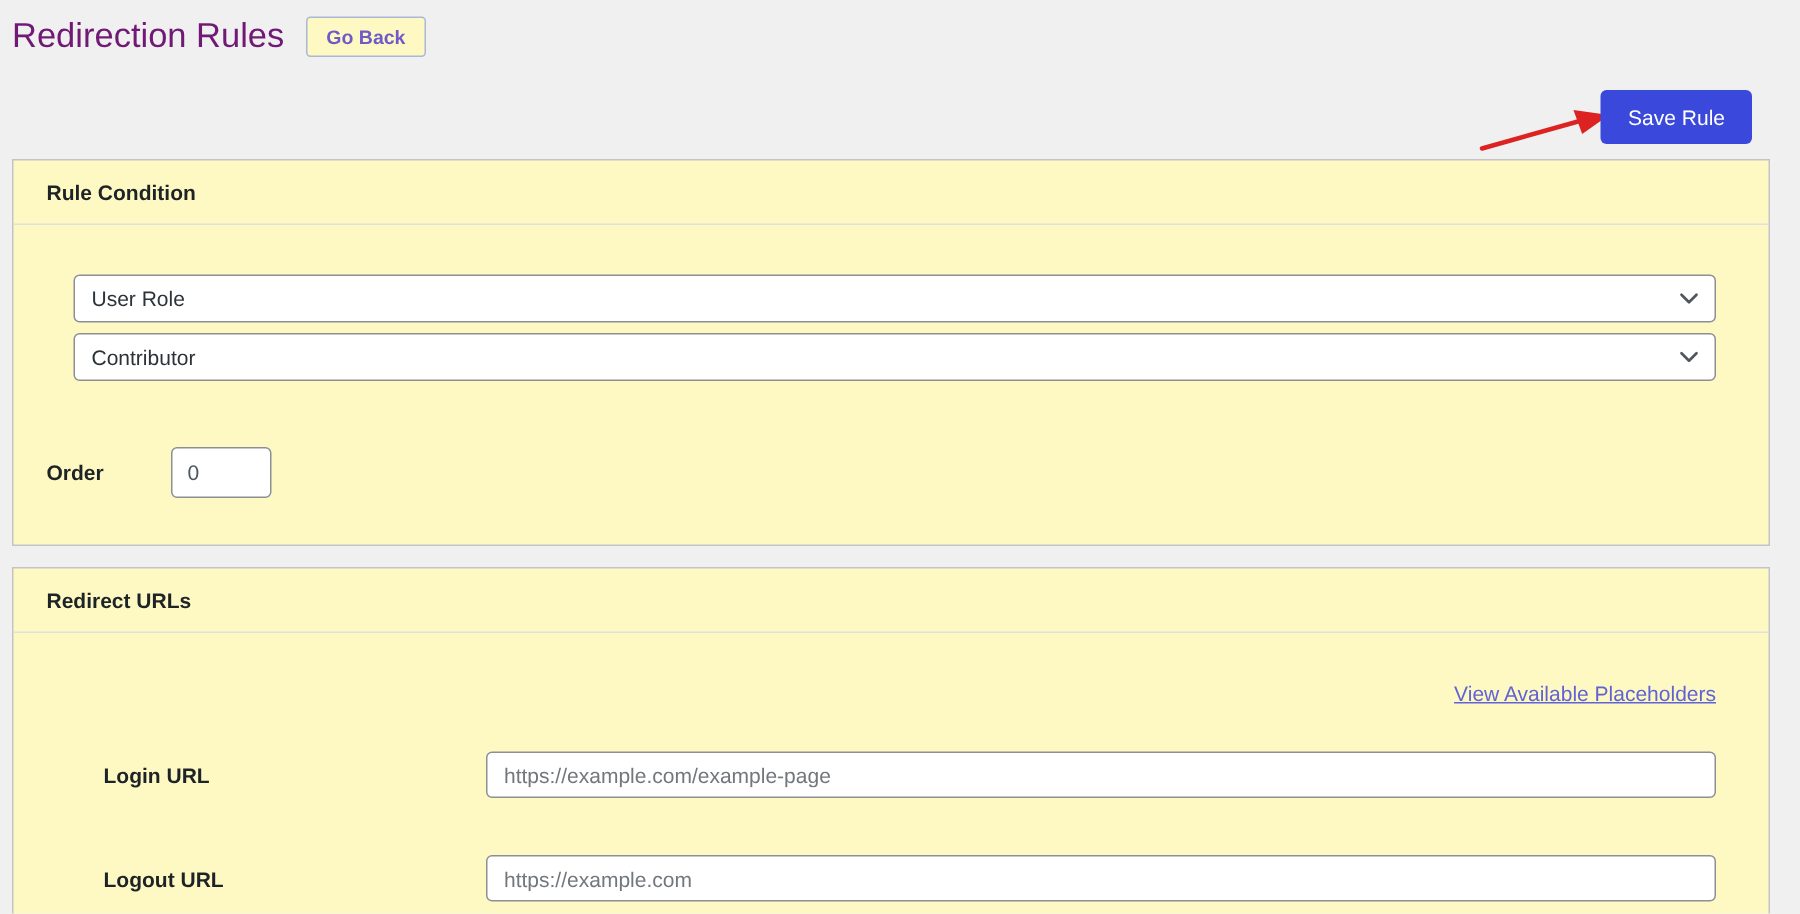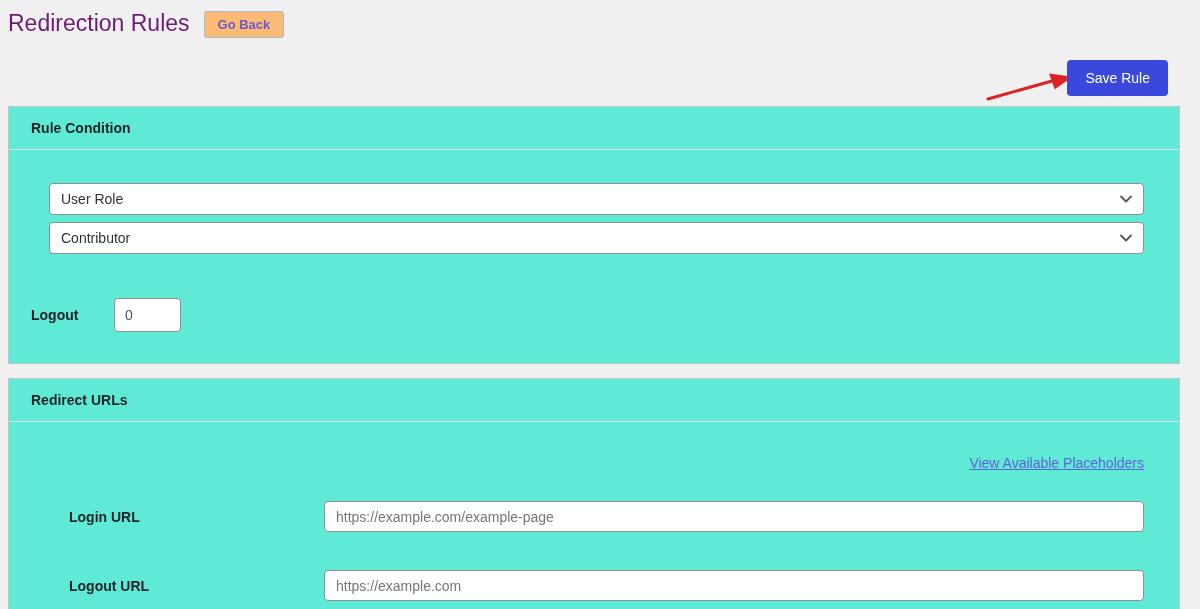--- a/index.html
+++ b/index.html
@@ -10,21 +10,21 @@
     color: #1d2327;
     overflow: hidden;
   }
   .wrap { margin: 0 20px 0 8px; padding-top: 9px; }
 
   
   .title-row { display: flex; align-items: center; height: 30px; }
   .page-title { font-size: 23px; font-weight: 400; color: #701a75; line-height: 1.2; }
   .go-back-btn {
     margin-left: 14px;
-    background: #fdba74;
+    background: #fef9c3;
     border: 1px solid #a9b8d6;
     border-radius: 3px;
     color: #6e5ac8;
     font-size: 13px;
     font-weight: 700;
     padding: 5px 13px;
     cursor: pointer;
     font-family: "Liberation Sans", sans-serif;
   }
 
@@ -44,21 +44,21 @@
   }
   .arrow-annotation {
     position: absolute;
     right: 104px; top: 12px;
     width: 92px; height: 30px;
     pointer-events: none;
   }
 
   
   .card {
-    background: #5eead4;
+    background: #fef9c3;
     border: 1px solid #c3c4c7;
     margin-top: 10px;
   }
   .card + .card { margin-top: 14px; }
   .card-header {
     padding: 13px 22px;
     border-bottom: 1px solid #e0e0e0;
     font-size: 14px;
     font-weight: 700;
     color: #1d2327;
@@ -156,21 +156,21 @@
         <div class="select-wrap">
           <select>
             <option>Contributor</option>
           </select>
           <svg class="chevron" viewBox="0 0 14 14">
             <polyline points="2,4.5 7,9.5 12,4.5" fill="none" stroke="#50575e" stroke-width="1.8" stroke-linecap="round" stroke-linejoin="round"></polyline>
           </svg>
         </div>
       </div>
       <div class="order-row">
-        <span class="field-label order-label">Logout</span>
+        <span class="field-label order-label">Order</span>
         <input class="order-input" type="text" value="0" style="">
       </div>
     </div>
   </div>
 
   <div class="card">
     <div class="card-header">Redirect URLs</div>
     <div class="ru-body">
       <div class="link-row">
         <a class="placeholders-link">View Available Placeholders</a>

